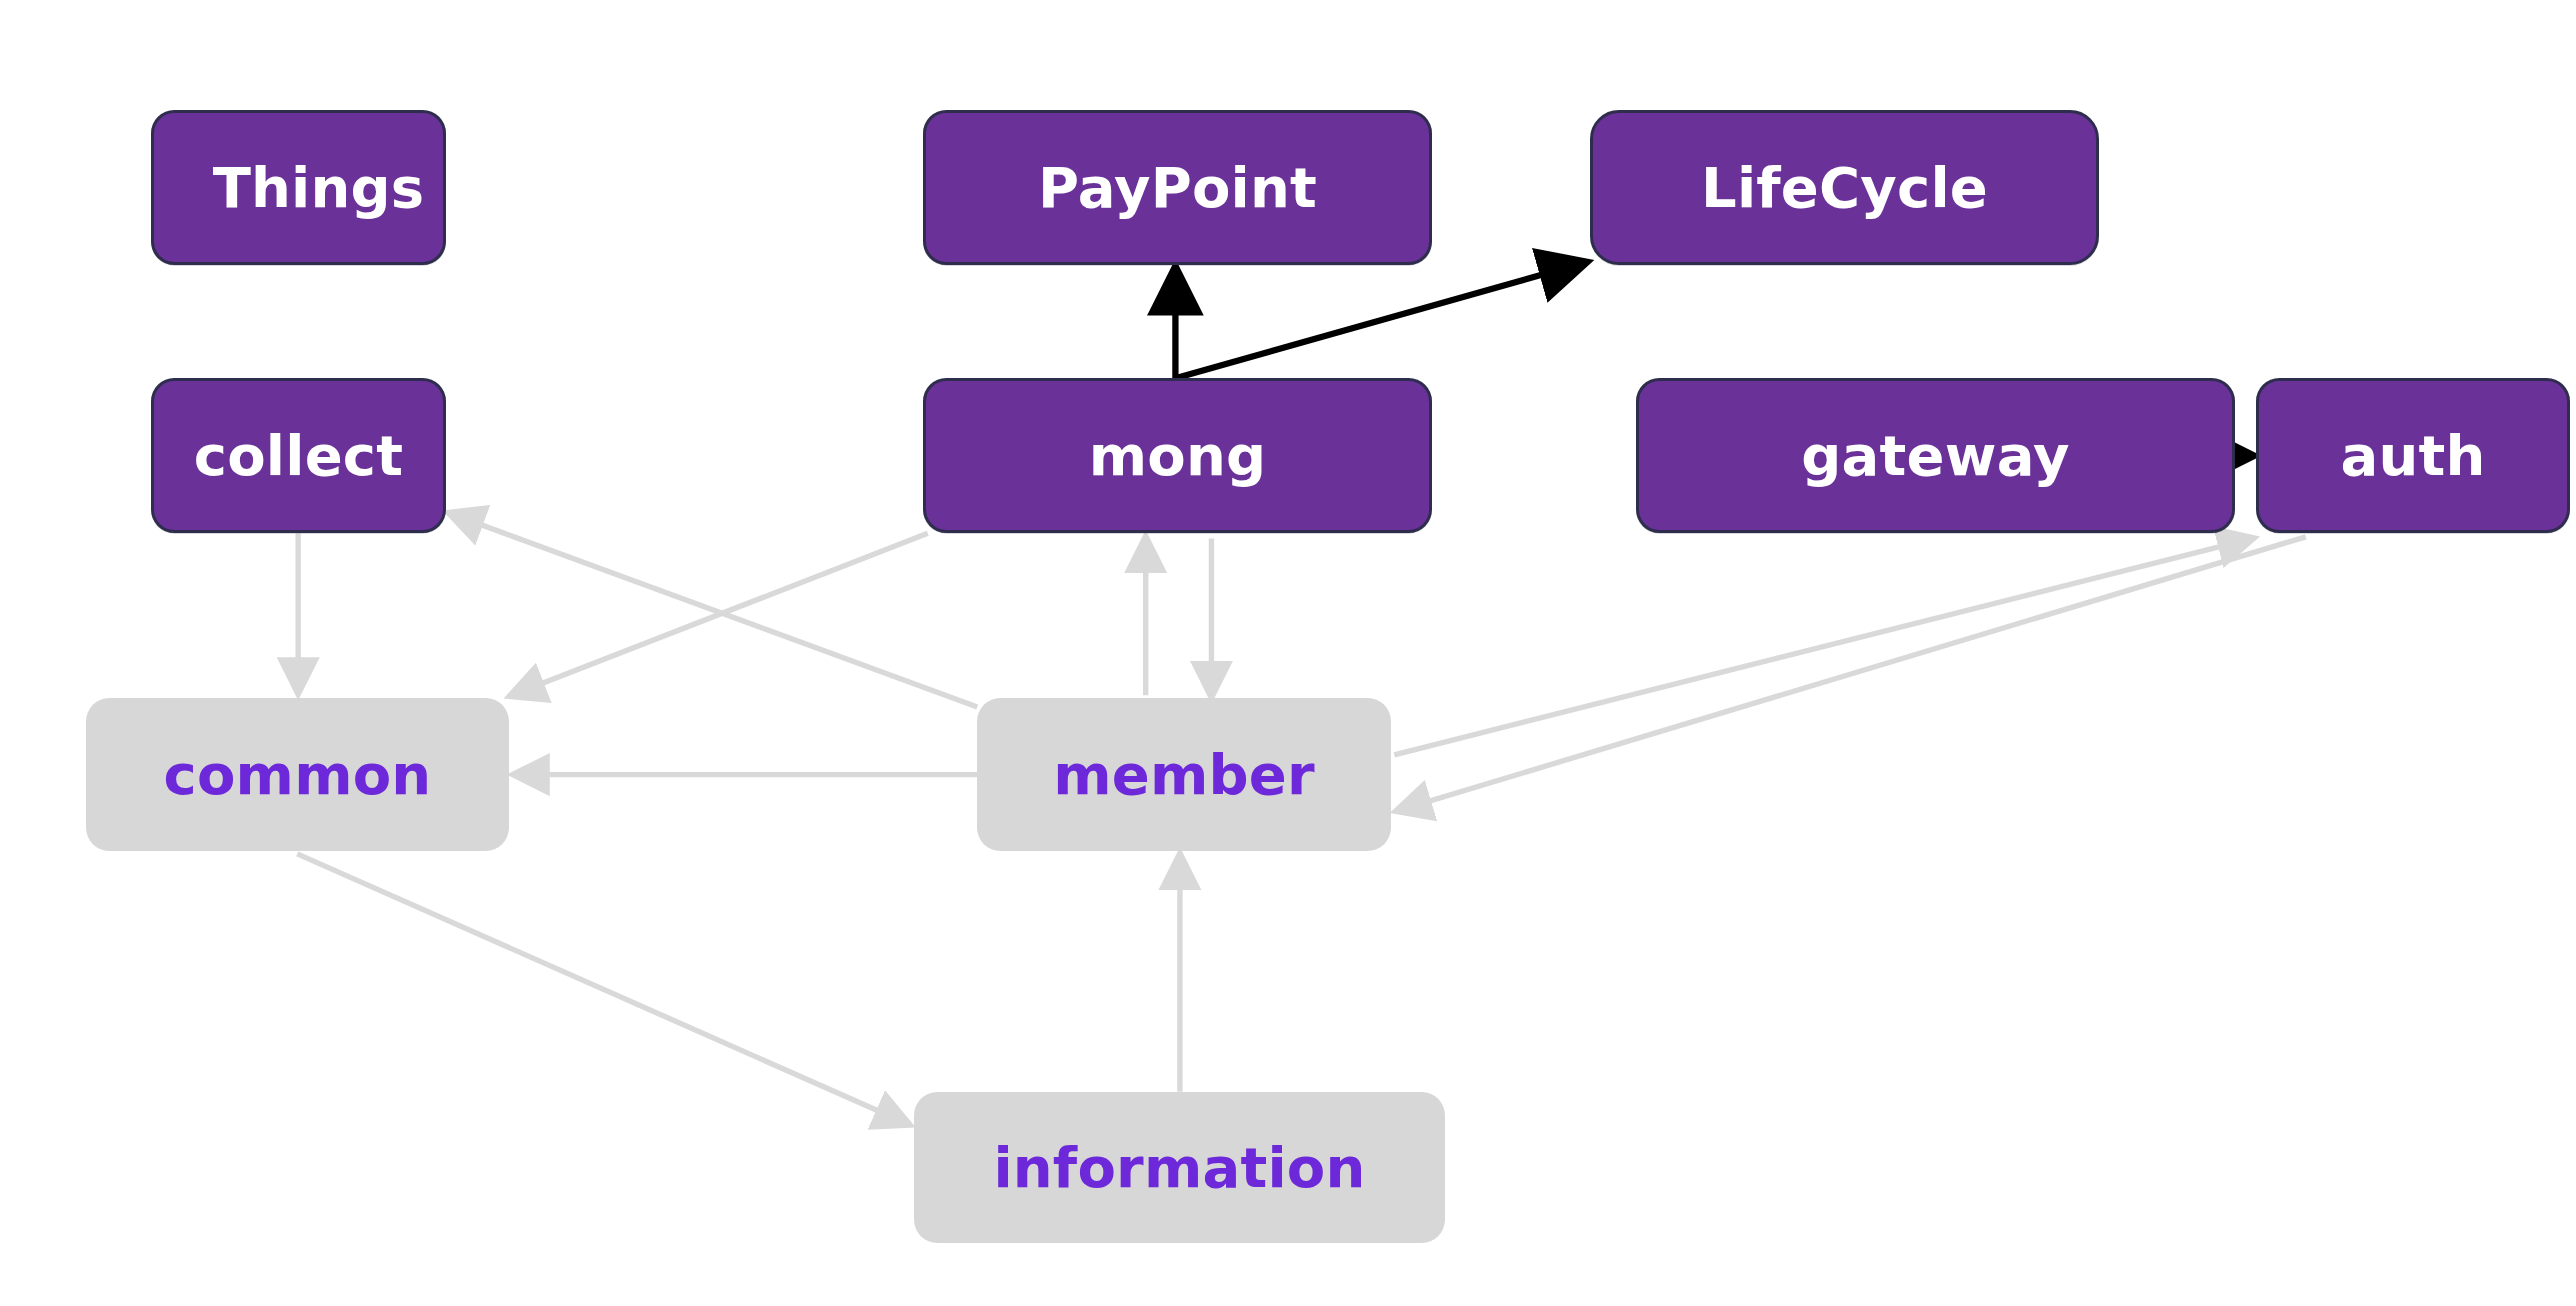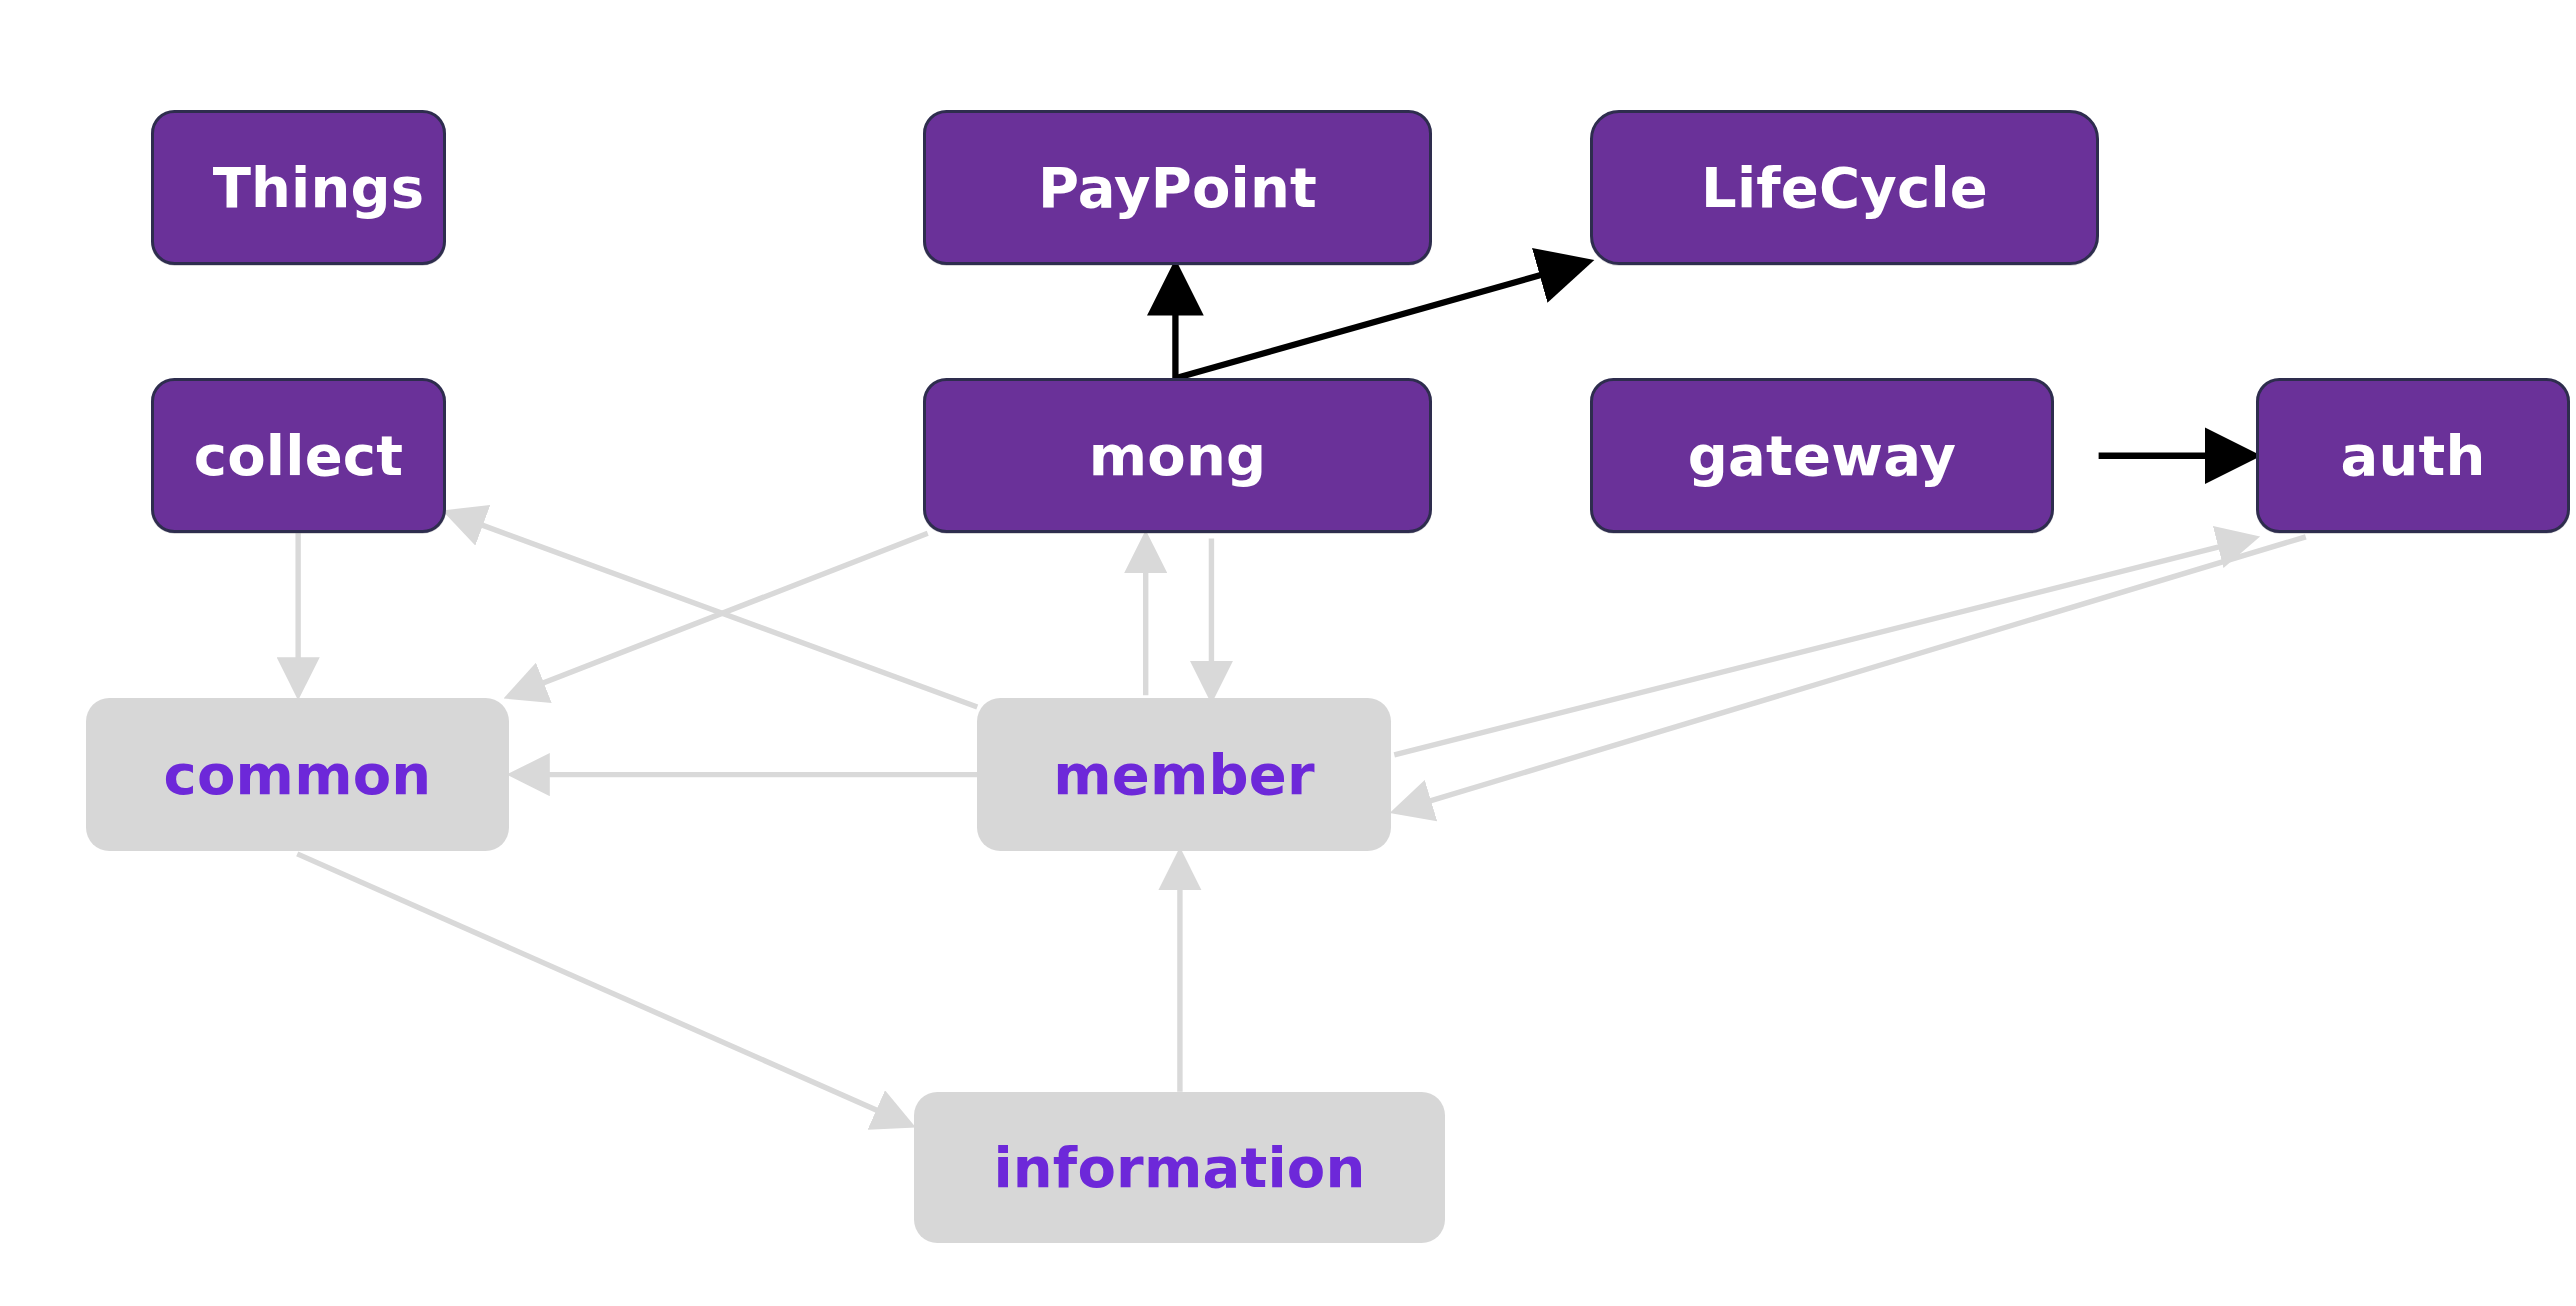--- a/index.html
+++ b/index.html
@@ -75,21 +75,21 @@
       </div>
       <div class="node service" style="left: 1590px; top: 110px; width: 509px; height: 155px; border-radius: 29px;">
         <span>LifeCycle</span>
       </div>
       <div class="node service" style="left: 151px; top: 378px; width: 295px; height: 155px;">
         <span>collect</span>
       </div>
       <div class="node service" style="left: 923px; top: 378px; width: 509px; height: 155px;">
         <span>mong</span>
       </div>
-      <div class="node service" style="left: 1590px; top: 378px; width: 464px; height: 155px;">
+      <div class="node service" style="left: 1636px; top: 378px; width: 599px; height: 155px;">
         <span>gateway</span>
       </div>
       <div class="node service" style="left: 2256px; top: 378px; width: 314px; height: 155px;">
         <span>auth</span>
       </div>
       <div class="node library" style="left: 86px; top: 698px; width: 423px; height: 153px;">
         <span>common</span>
       </div>
       <div class="node library" style="left: 977px; top: 698px; width: 414px; height: 153px;">
         <span>member</span>

